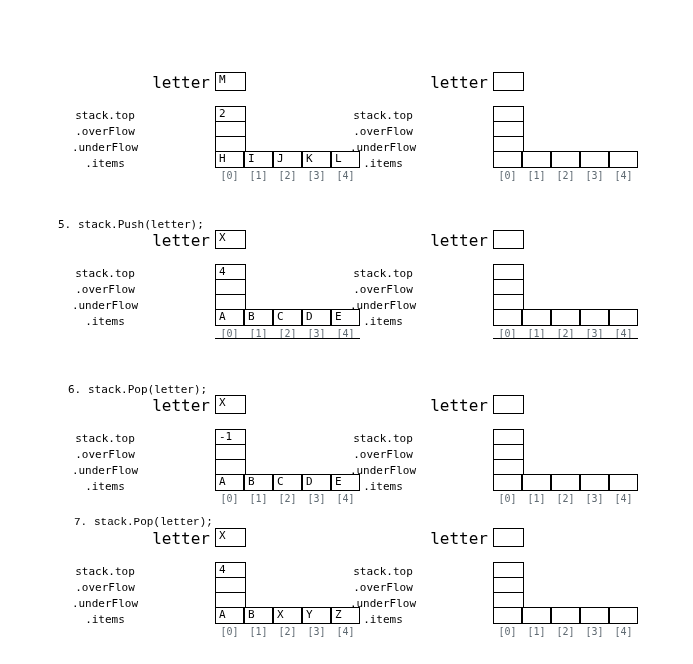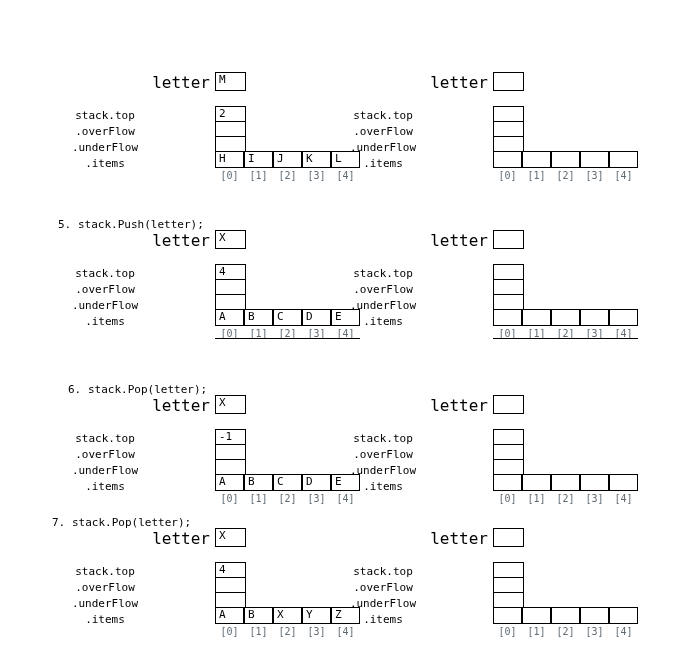--- a/index.html
+++ b/index.html
@@ -199,21 +199,21 @@
           <div class="cell itemcell" style="left: 215px; top: 76px;"></div>
           <div class="cell itemcell" style="left: 244px; top: 76px;"></div>
           <div class="cell itemcell" style="left: 273px; top: 76px;"></div>
           <div class="cell itemcell" style="left: 302px; top: 76px;"></div>
           <div class="cell itemcell" style="left: 331px; top: 76px;"></div>
           <div class="idxrow" style="left: 0px; top: 95px;"><span class="idx" style="left: 215px;">[0]</span><span class="idx" style="left: 244px;">[1]</span><span class="idx" style="left: 273px;">[2]</span><span class="idx" style="left: 302px;">[3]</span><span class="idx" style="left: 331px;">[4]</span></div>
         </div>
       </div>
     </div>
     <div class="section" style="top: 516px; height: 170px;">
-      <div class="heading" style="left: 52px; top: 0px;"><span class="num">7.</span><span>stack.Pop(letter);</span></div>
+      <div class="heading" style="left: 74px; top: 0px; font-family: Liberation Mono, monospace;"><span class="num">7.</span><span>stack.Pop(letter);</span></div>
       <div style="position: absolute; left: 0px; top: 15px; width: 693px; height: 120px;">
         <div class="panel left">
           <div class="label-letter" style="top: 0px;">letter</div>
           <div class="cell letterbox" style="left: 215px; top: -3px;">X</div>
           <div class="labels" style="top: 33px;"><div>stack.top</div><div>.overFlow</div><div>.underFlow</div><div>.items</div></div>
           <div class="cell topbox" style="left: 215px; top: 31px;">4</div>
           <div class="cell topbox" style="left: 215px; top: 46px;"></div>
           <div class="cell topbox" style="left: 215px; top: 61px;"></div>
           <div class="cell itemcell" style="left: 215px; top: 76px;">A</div>
           <div class="cell itemcell" style="left: 244px; top: 76px;">B</div>

